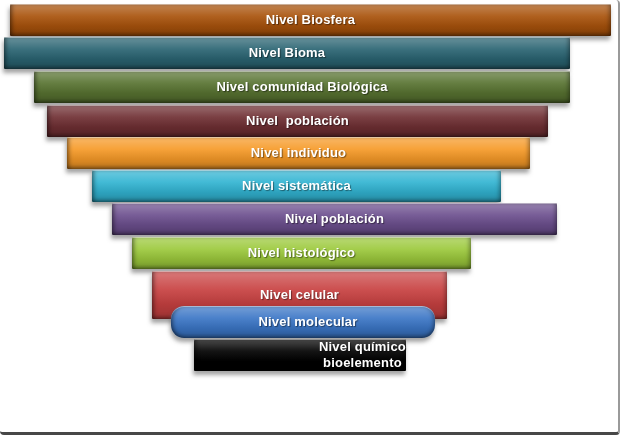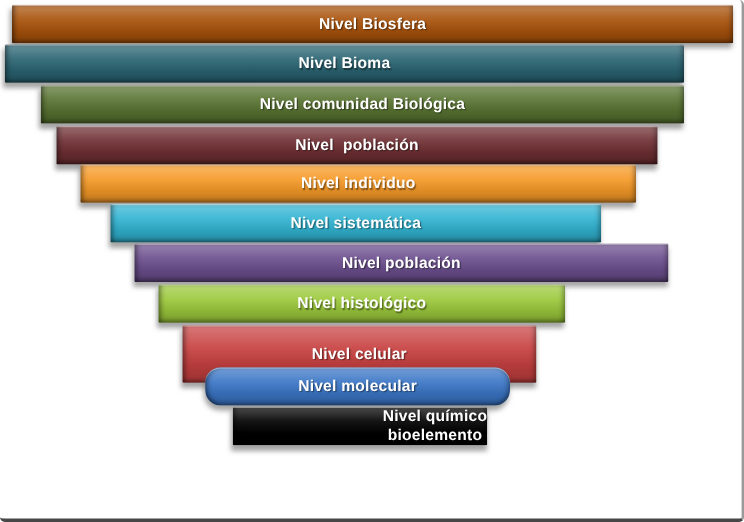--- a/index.html
+++ b/index.html
@@ -78,21 +78,21 @@
     </div>
   <div class="level" style="background: linear-gradient(rgba(255, 255, 255, 0.3) 0%, rgba(255, 255, 255, 0.08) 38%, rgba(0, 0, 0, 0.1) 70%, rgba(0, 0, 0, 0.22) 100%), rgb(108, 79, 142);">
       <span class="lbl">Nivel población</span>
     </div>
   <div class="level" style="background: linear-gradient(rgba(255, 255, 255, 0.3) 0%, rgba(255, 255, 255, 0.08) 38%, rgba(0, 0, 0, 0.1) 70%, rgba(0, 0, 0, 0.22) 100%), rgb(156, 201, 60);">
       <span class="lbl">Nivel histológico</span>
     </div>
   <div class="level" style="background: linear-gradient(rgba(255, 255, 255, 0.3) 0%, rgba(255, 255, 255, 0.08) 38%, rgba(0, 0, 0, 0.1) 70%, rgba(0, 0, 0, 0.22) 100%), rgb(200, 65, 65);">
       <span class="lbl">Nivel celular</span>
     </div>
-  <div class="level" style="background: linear-gradient(rgba(255, 255, 255, 0.3) 0%, rgba(255, 255, 255, 0.08) 38%, rgba(0, 0, 0, 0.1) 70%, rgba(0, 0, 0, 0.22) 100%), rgb(59, 118, 198);">
+  <div class="level" style="background: linear-gradient(rgba(255, 255, 255, 0.3) 0%, rgba(255, 255, 255, 0.08) 38%, rgba(0, 0, 0, 0.1) 70%, rgba(0, 0, 0, 0.22) 100%), rgb(59, 118, 198); padding-left: 10px;">
       <span class="lbl">Nivel molecular</span>
     </div>
   <div class="level" style="background: linear-gradient(rgba(255, 255, 255, 0.3) 0%, rgba(255, 255, 255, 0.08) 38%, rgba(0, 0, 0, 0.1) 70%, rgba(0, 0, 0, 0.22) 100%), rgb(0, 0, 0); justify-content: flex-end;">
       <span class="lbl">Nivel químico
 bioelemento</span>
     </div>
 
   <div class="frame"></div>
 </div>
 

